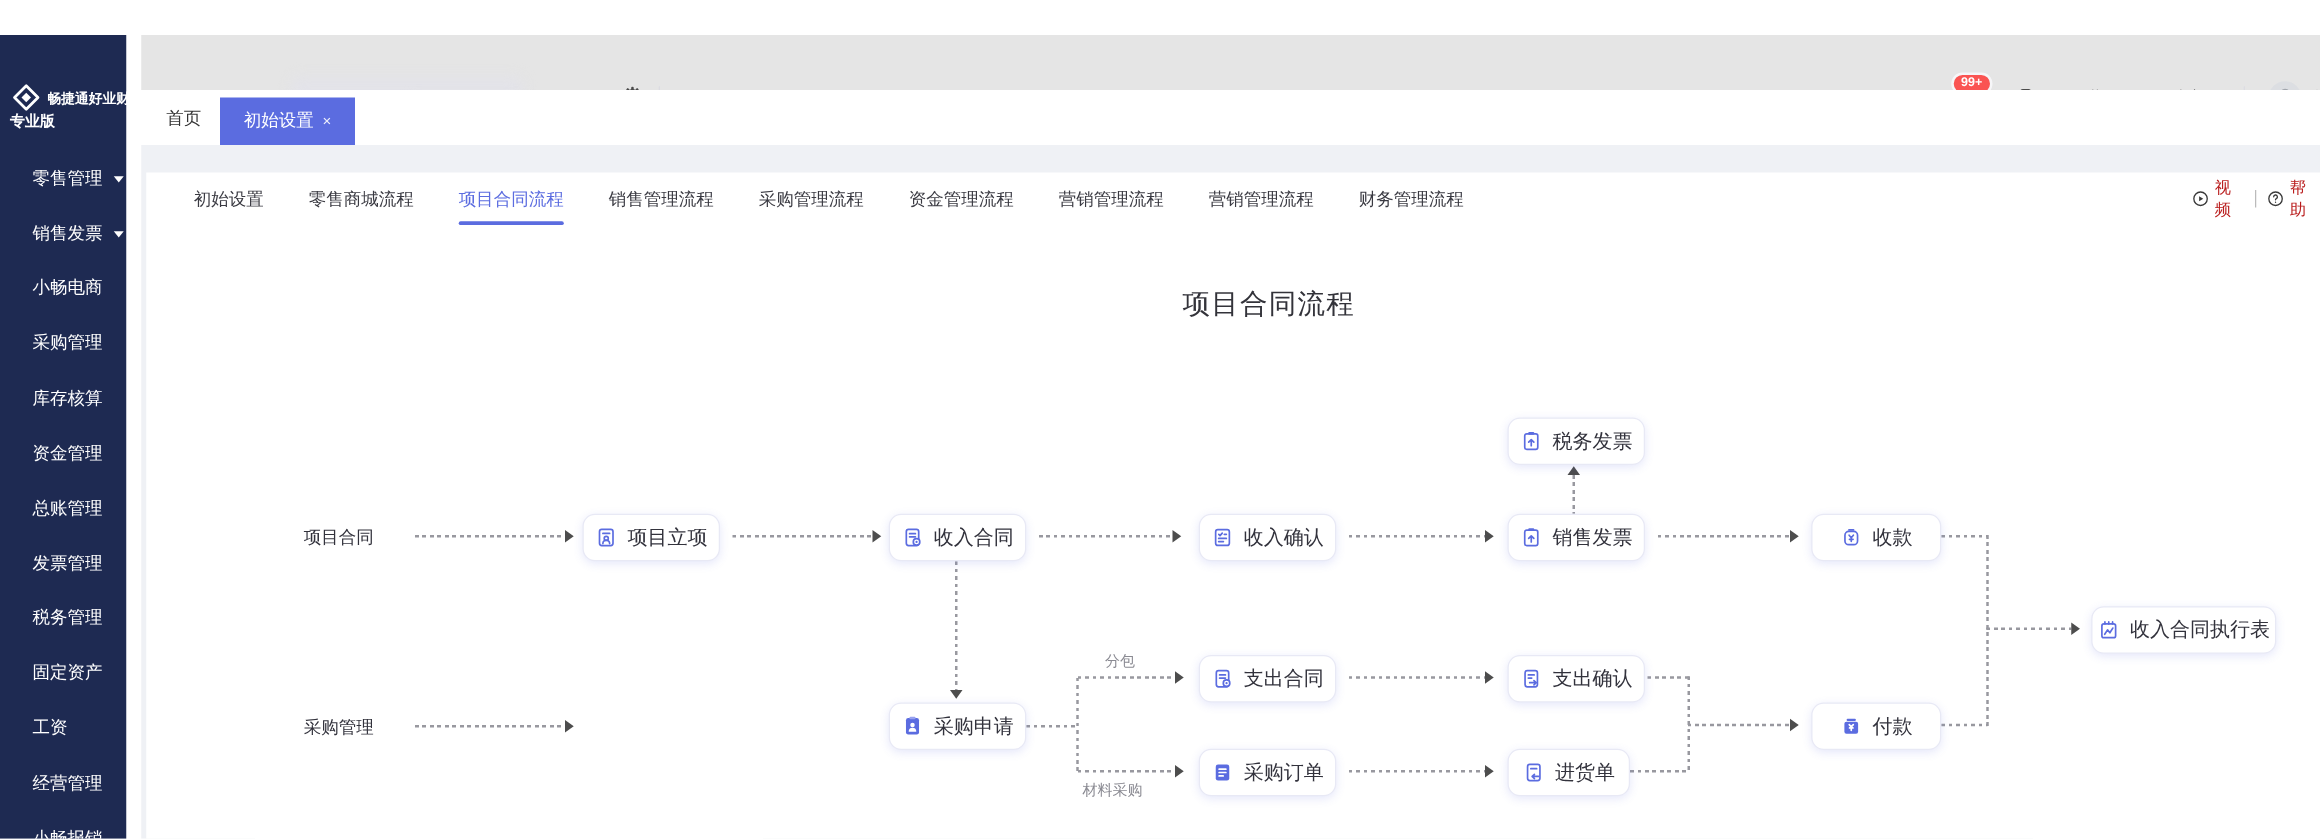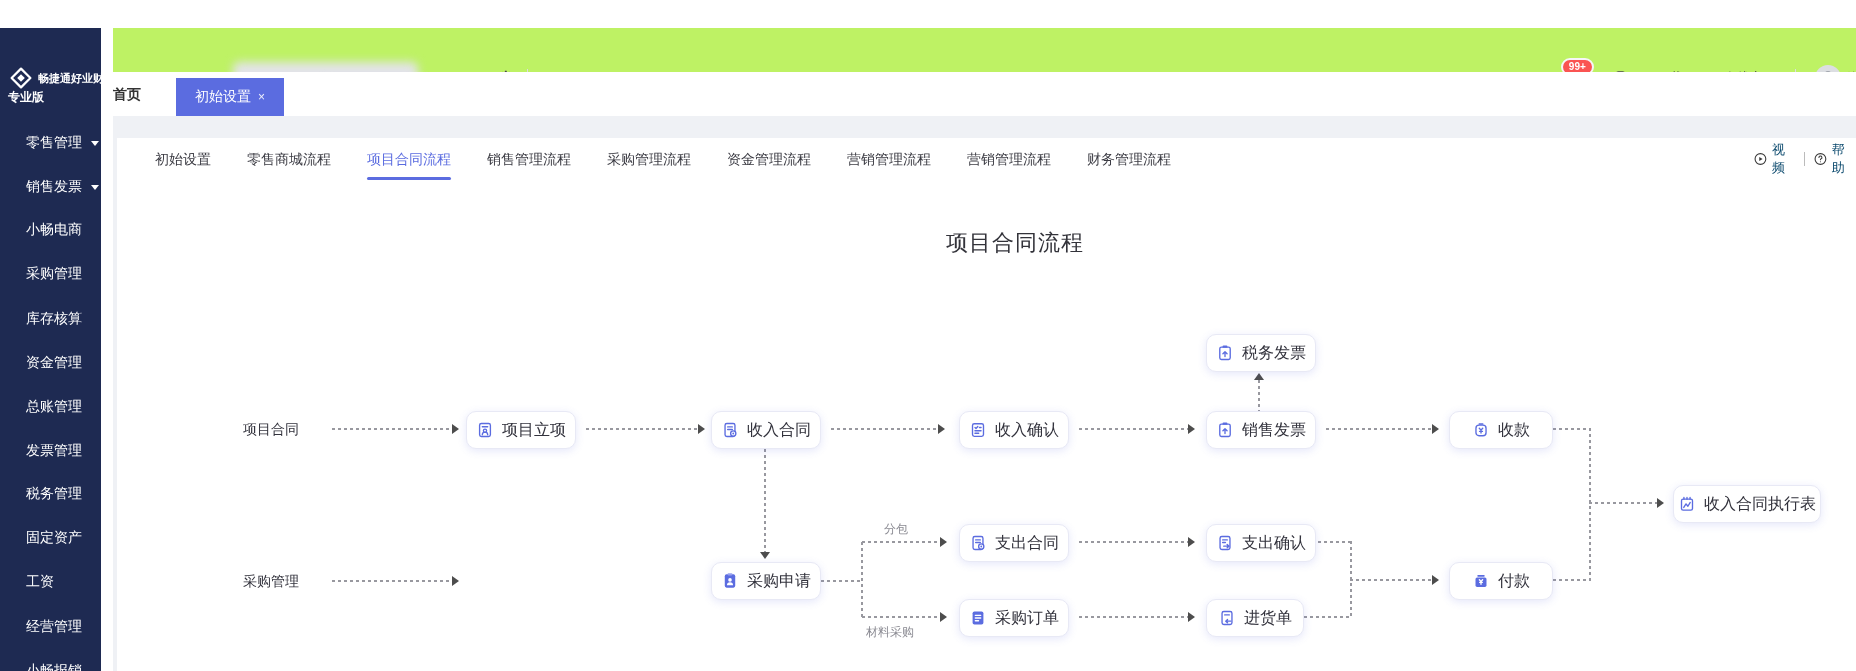--- a/index.html
+++ b/index.html
@@ -2,21 +2,21 @@
 <html><head>
 <meta charset="utf-8">
 <style>
   html,body{margin:0;padding:0;background:#fff;}
   #app{position:relative;width:1856px;height:671px;overflow:hidden;
        font-family:"Liberation Sans","DejaVu Sans",sans-serif;color:#333;font-size:13px;}
   .abs{position:absolute;}
   
   .topstrip{left:0;top:0;width:1856px;height:28px;background:#fff;}
   .sidebar{left:0;top:28px;width:101px;height:643px;background:#1e2a52;}
-  .header{left:113px;top:28px;width:1743px;height:44px;background:#bef264;}
+  .header{left:113px;top:28px;width:1743px;height:44px;background:#e5e5e5;}
   .tabstrip{left:113px;top:72px;width:1743px;height:44px;background:#fff;}
   .contentbg{left:113px;top:116px;width:1743px;height:555px;background:#eff1f5;}
   .card{left:117px;top:138px;width:1739px;height:533px;background:#fff;}
   
   .logo-ic{left:9px;top:38px;}
   .logo-tt{left:38px;top:43px;width:74px;font-size:11px;font-weight:bold;color:#fff;white-space:nowrap;overflow:hidden;}
   .logo-ed{left:8px;top:61px;font-size:12px;font-weight:bold;color:#fff;}
   .side-item{left:26px;height:20px;font-size:14px;color:#fff;display:flex;align-items:center;gap:9px;cursor:pointer;white-space:nowrap;}
   .caret{width:0;height:0;border:4px solid transparent;border-top:5px solid #fff;margin-top:4px;}
   
@@ -27,30 +27,30 @@
   .gear{left:384px;top:40px;font-size:20px;color:#4a4a4a;cursor:pointer;line-height:20px;}
   .gear::before{content:"\2699";}
   .hdiv{width:1px;height:18px;background:#dcdce2;}
   .demo{left:436px;top:43px;display:flex;align-items:center;gap:7px;cursor:pointer;color:#333;}
   .hright{right:-16px;top:28px;height:44px;display:flex;align-items:center;gap:19px;}
   .hitem{display:flex;align-items:center;gap:5px;cursor:pointer;color:#333;position:relative;white-space:nowrap;}
   .badge{position:absolute;top:-11px;left:16px;background:#fa5452;color:#fff;font-size:10px;font-weight:bold;
          padding:1px 6px 2px;border-radius:9px;border:2px solid #f6f6f8;}
   .avatar{width:26px;height:26px;border-radius:50%;background:#dcdee2;overflow:hidden;display:inline-block;}
   
-  .tab-home{left:113px;top:72px;width:68px;height:44px;line-height:44px;text-align:left;font-size:14px;color:#333;cursor:pointer;font-weight:bold;}
+  .tab-home{left:113px;top:72px;width:68px;height:44px;line-height:44px;text-align:center;font-size:14px;color:#333;cursor:pointer;}
   .tab-active{left:176px;top:78px;width:108px;height:38px;background:#5b6ce0;color:#fff;font-size:14px;
               display:flex;align-items:center;justify-content:center;gap:7px;cursor:pointer;}
   .tab-close{font-size:12px;opacity:.9;cursor:pointer;}
   
   .subtabs{left:155px;top:138px;height:42px;display:flex;gap:36px;}
   .subtab{line-height:42px;font-size:14px;color:#3a3a42;cursor:pointer;position:relative;white-space:nowrap;}
   .subtab.on{color:#5b6ce0;}
   .subtab.on::after{content:"";position:absolute;left:0;right:0;bottom:0;height:3px;background:#5b6ce0;border-radius:2px;}
-  .vidhelp{left:1753px;top:140px;height:38px;display:flex;align-items:center;gap:8px;color:#0c4a6e;}
+  .vidhelp{left:1753px;top:140px;height:38px;display:flex;align-items:center;gap:8px;color:#b91c1c;}
   .vh-div{width:1px;height:14px;background:#bbb;}
   .vh{display:flex;align-items:center;gap:4px;cursor:pointer;}
   
   .flow-title{left:946px;top:228px;font-size:22px;font-weight:500;color:#33333a;letter-spacing:1px;}
   .flow-label{font-size:14px;font-weight:500;color:#32323c;}
   .branch-label{font-size:12px;color:#8a8a92;font-family:Liberation Serif, serif;}
   .node{position:absolute;height:38px;background:#fff;border:1px solid #e8e9f5;border-radius:10px;
         box-shadow:0 2px 8px rgba(91,108,224,.16);display:flex;align-items:center;justify-content:center;gap:8px;
         font-size:16px;color:#32323c;font-weight:500;cursor:pointer;white-space:nowrap;box-sizing:border-box;}
   .hl{position:absolute;height:2px;background:repeating-linear-gradient(90deg,#98989f 0 3px,transparent 3px 6px);}

